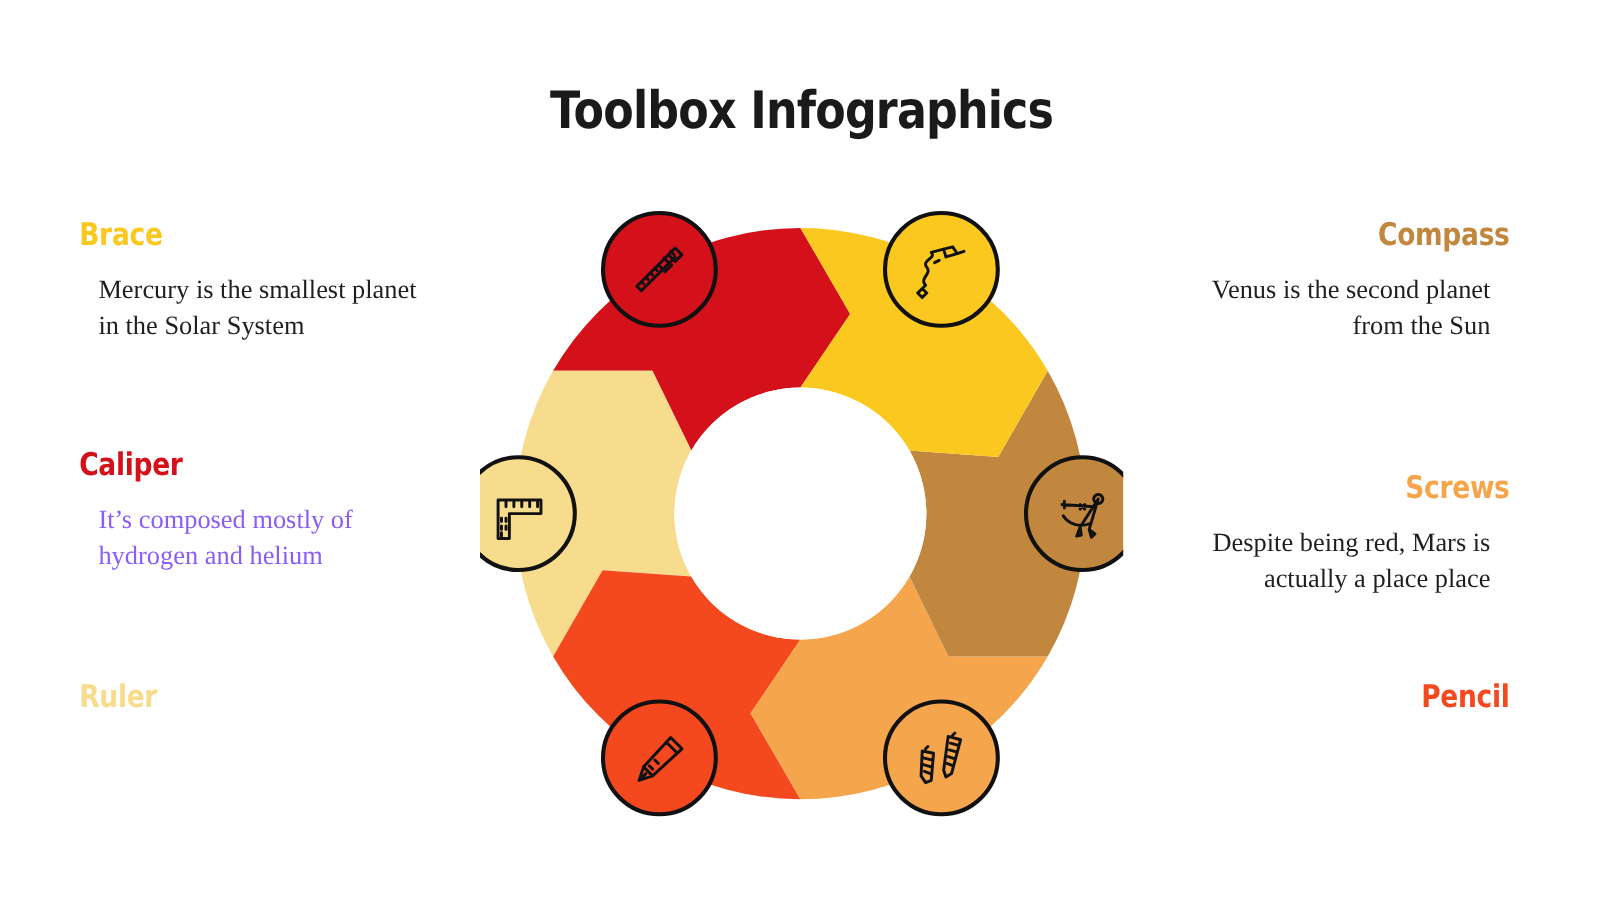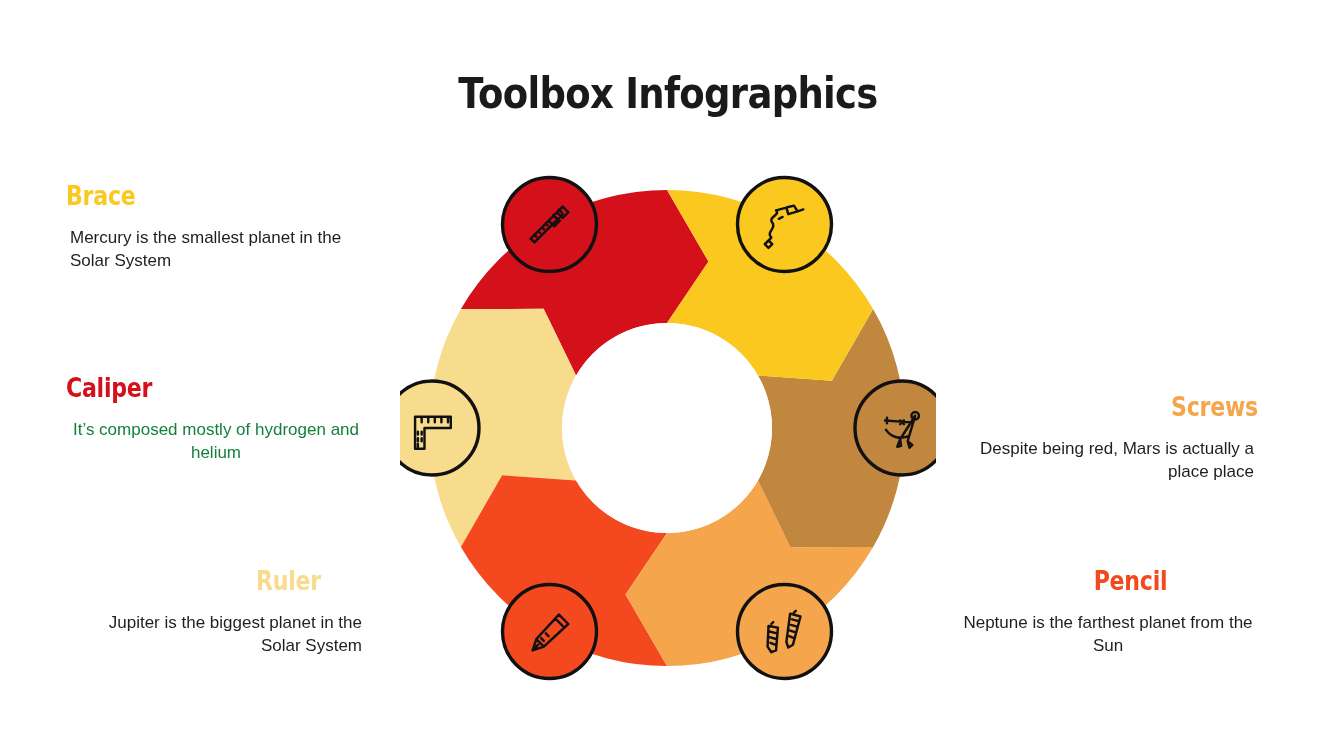--- a/index.html
+++ b/index.html
@@ -53,34 +53,34 @@
     letter-spacing: -0.3px;
     transform: scaleX(0.85);
     margin: 0 0 16px 0;
     line-height: 1.05;
     white-space: nowrap;
   }
   .textblock.left  .tb-heading { transform-origin: 0% 50%; }
   .textblock.right .tb-heading { transform-origin: 100% 50%; }
 
   .tb-body {
-    font-family: Liberation Sans, sans-serif;
-    font-size: 17px;
+    font-family: Liberation Serif, serif;
+    font-size: 22px;
     line-height: 1.36;
     color: #1f1f1f;
-    margin: 4px;
+    margin: 16px;
   }
 
   
   #block-brace   { top: 183px; }
   #block-caliper { top: 375px; }
-  #block-ruler   { top: 568px; text-align: right; }
+  #block-ruler   { top: 568px; }
   #block-compass { top: 183px; }
   #block-screws  { top: 394px; }
-  #block-pencil  { top: 568px; text-align: center; }
+  #block-pencil  { top: 568px; }
 
   
   #donut-wrap {
     position: absolute;
     left: 400px;
     top: 150px;
     width: 536px;
     height: 556px;
   }
   #donut { display: block; width: 536px; height: 556px; }
@@ -92,37 +92,39 @@
 
   <div id="title">Toolbox Infographics</div>
 
   <div class="textblock left" id="block-brace">
     <div class="tb-heading" style="color: rgb(250, 200, 30);">Brace</div>
     <div class="tb-body" style="color: rgb(31, 31, 31);">Mercury is the smallest planet in the Solar System</div>
   </div>
 
   <div class="textblock left" id="block-caliper">
     <div class="tb-heading" style="color: rgb(212, 16, 26);">Caliper</div>
-    <div class="tb-body" style="color: #15803d; text-align: center;">It’s composed mostly of hydrogen and helium</div>
+    <div class="tb-body" style="color: #8b5cf6;">It’s composed mostly of hydrogen and helium</div>
   </div>
 
   <div class="textblock left" id="block-ruler">
     <div class="tb-heading" style="color: rgb(247, 220, 142);">Ruler</div>
-    <div class="tb-body" style="color: rgb(31, 31, 31);">Jupiter is the biggest planet in the Solar System</div>
   </div>
 
+  <div class="textblock right" id="block-compass">
+    <div class="tb-heading" style="color: rgb(194, 135, 63);">Compass</div>
+    <div class="tb-body" style="color: rgb(31, 31, 31);">Venus is the second planet from the Sun</div>
+  </div>
 
   <div class="textblock right" id="block-screws">
     <div class="tb-heading" style="color: rgb(245, 165, 75);">Screws</div>
     <div class="tb-body" style="color: rgb(31, 31, 31);">Despite being red, Mars is actually a place place</div>
   </div>
 
   <div class="textblock right" id="block-pencil">
     <div class="tb-heading" style="color: rgb(244, 72, 31);">Pencil</div>
-    <div class="tb-body" style="color: rgb(31, 31, 31);">Neptune is the farthest planet from the Sun</div>
   </div>
 
   <div id="donut-wrap">
     <svg id="donut" viewBox="0 0 536 556" xmlns="http://www.w3.org/2000/svg">
 
       <g id="segments">
           <path d="M 60.89 159 A 238 238 0 0 1 267 40 L 308.49 111.59 L 267 173 A 105 105 0 0 0 176.07 225.5 L 143.63 158.87 Z" fill="#D4101A"></path>
           <path d="M 60.89 397 A 238 238 0 0 1 60.89 159 L 143.63 158.87 L 176.07 225.5 A 105 105 0 0 0 176.07 330.5 L 102.14 325.27 Z" fill="#F7DC8E"></path>
           <path d="M 267 516 A 238 238 0 0 1 60.89 397 L 102.14 325.27 L 176.07 330.5 A 105 105 0 0 0 267 383 L 225.51 444.41 Z" fill="#F4481F"></path>
           <path d="M 473.11 397 A 238 238 0 0 1 267 516 L 225.51 444.41 L 267 383 A 105 105 0 0 0 357.93 330.5 L 390.37 397.13 Z" fill="#F5A54B"></path>

